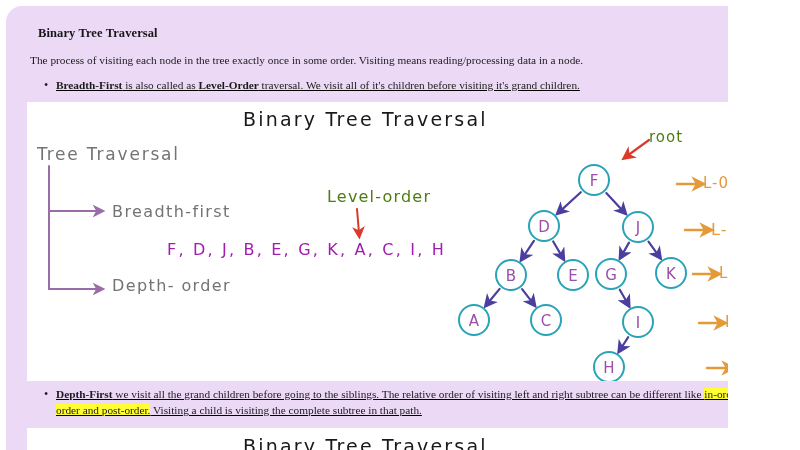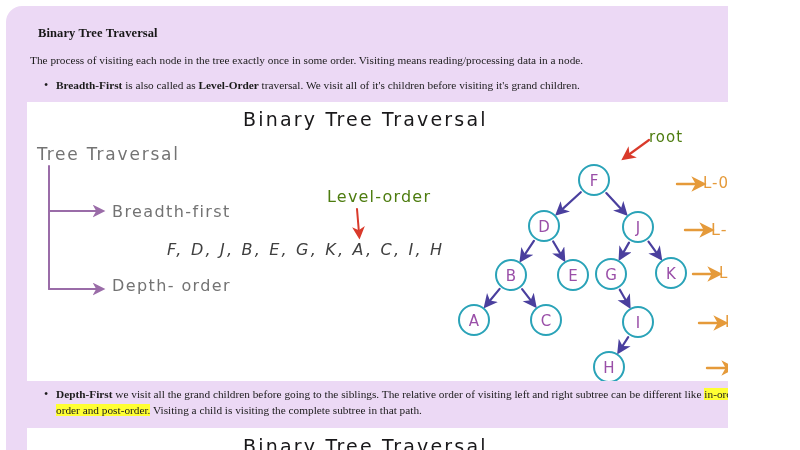--- a/index.html
+++ b/index.html
@@ -37,20 +37,21 @@
     font-family: "Liberation Serif", serif;
     font-size: 11.3px;
     color: #1b1b1b;
     margin: 0 0 10px 8px;
     line-height: 1.35;
   }
   ul.bullets {
     margin: 0 0 0 0;
     padding: 0 0 0 34px;
     list-style: none;
+    text-decoration: underline;
   }
   ul.bullets li {
     position: relative;
     font-family: "Liberation Serif", serif;
     font-size: 11.3px;
     color: #1b1b1b;
     line-height: 1.4;
     margin-bottom: 4px;
     padding-right: 18px;
   }
@@ -80,21 +81,21 @@
     position: absolute;
     white-space: nowrap;
   }
   .hw-title {
     color: #19181a;
     font-size: 19px;
     letter-spacing: 2.2px;
     font-weight: 500;
   }
   .hw-purple { color: #737373; }
-  .hw-green { color: #404040; font-style: italic; }
+  .hw-green { color: #a21caf; }
   .hw-red { color: #4d7c0f; }
   .hw-orange { color: #e59a3a; }
 
   svg.layer {
     position: absolute;
     left: 0; top: 0;
     width: 100%; height: 100%;
     pointer-events: none;
   }
   .node-circle {

